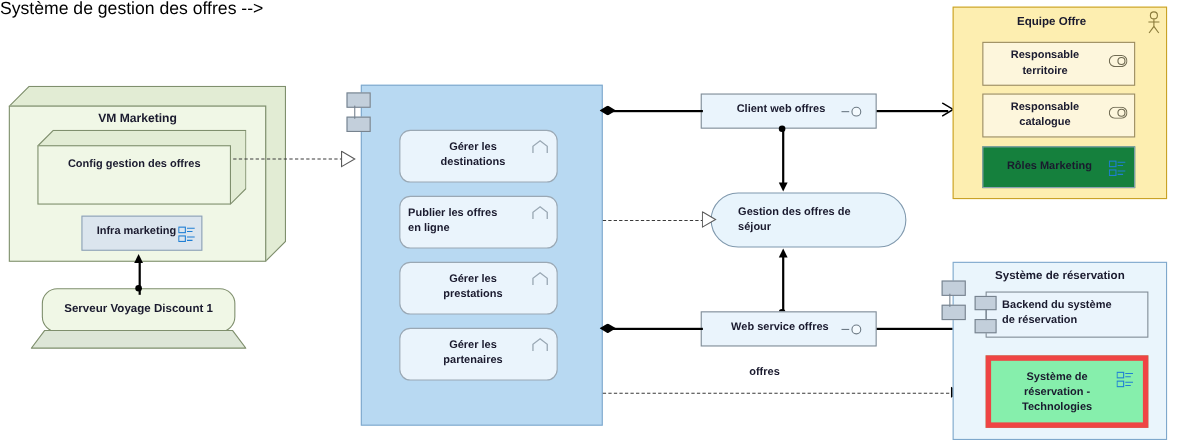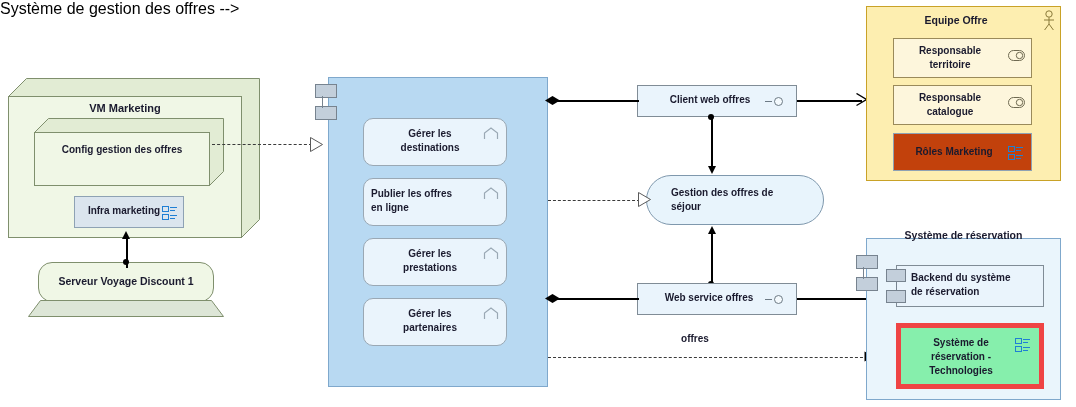--- a/index.html
+++ b/index.html
@@ -303,35 +303,35 @@
 
   <div class="abs role-box" style="left:893px; top:85px; width:139px; height:40px;">
     <div class="abs lbl title-b" style="left:-4px; top:6px; width:120px; font-size:10px;">Responsable</div>
     <div class="abs lbl title-b" style="left:-4px; top:20px; width:120px; font-size:10px;">catalogue</div>
     <svg class="abs" style="right:6px; top:11px;" width="17" height="11" viewBox="0 0 17 11">
       <rect x="0.5" y="0.5" width="16" height="10" rx="5" fill="none" stroke="#6f6a52"></rect>
       <circle cx="11.5" cy="5.5" r="3.2" fill="none" stroke="#6f6a52"></circle>
     </svg>
   </div>
 
-  <div class="abs artifact-box" style="left:893px; top:133px; width:139px; height:38px; background:#c2410c; border:1px solid #8ea2b4;">
+  <div class="abs artifact-box" style="left:893px; top:133px; width:139px; height:38px; background:#15803d; border:1px solid #8ea2b4;">
     <div class="abs lbl title-b" style="left:-6px; top:12px; width:132px; font-size:10px;">Rôles Marketing</div>
     <svg class="abs" style="right:7px; top:11px;" width="16" height="16" viewBox="0 0 16 16">
       <rect x="0.5" y="1.5" width="6" height="5" fill="none" stroke="#1f7fd4"></rect>
       <rect x="0.5" y="9.5" width="6" height="5" fill="none" stroke="#1f7fd4"></rect>
       <line x1="8" y1="2.5" x2="15" y2="2.5" stroke="#1f7fd4"></line>
       <line x1="8" y1="5.5" x2="13" y2="5.5" stroke="#1f7fd4"></line>
       <line x1="8" y1="10.5" x2="15" y2="10.5" stroke="#1f7fd4"></line>
       <line x1="8" y1="13.5" x2="13" y2="13.5" stroke="#1f7fd4"></line>
     </svg>
   </div>
 
   
   <div class="abs resa-container" style="left:866px; top:238px; width:195px; height:162px;"></div>
-  <div class="abs lbl title-b" style="left:876px; top:229px; width:175px; font-size:10.5px;text-align:center;">Système de réservation</div>
+  <div class="abs lbl title-b" style="left:876px; top:245px; width:175px; font-size:10.5px;text-align:center;">Système de réservation</div>
 
   <div class="abs port-sq" style="left:856px; top:255px; width:22px; height:14px;"></div>
   <div class="abs port-sq" style="left:856px; top:277px; width:22px; height:14px;"></div>
   <div class="abs vline" style="left:863px; top:267px; height:12px; background:#77838f;"></div>
 
   <div class="abs iface-box" style="left:896px; top:265px; width:148px; height:42px;">
     <div class="abs lbl title-b" style="left:14px; top:6px; width:132px; font-size:10px; text-align:left;">Backend du système</div>
     <div class="abs lbl title-b" style="left:14px; top:20px; width:132px; font-size:10px; text-align:left;">de réservation</div>
   </div>
   <div class="abs port-sq" style="left:886px; top:269px; width:20px; height:13px;"></div>

